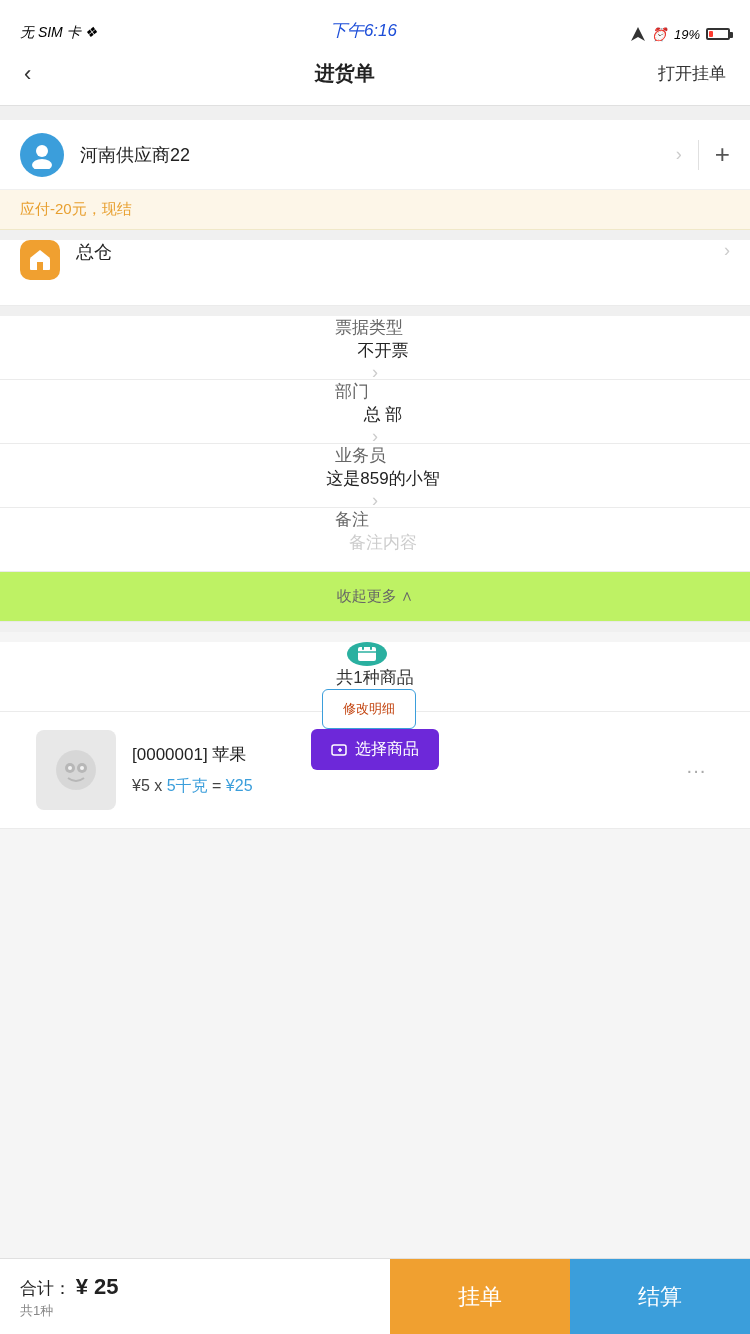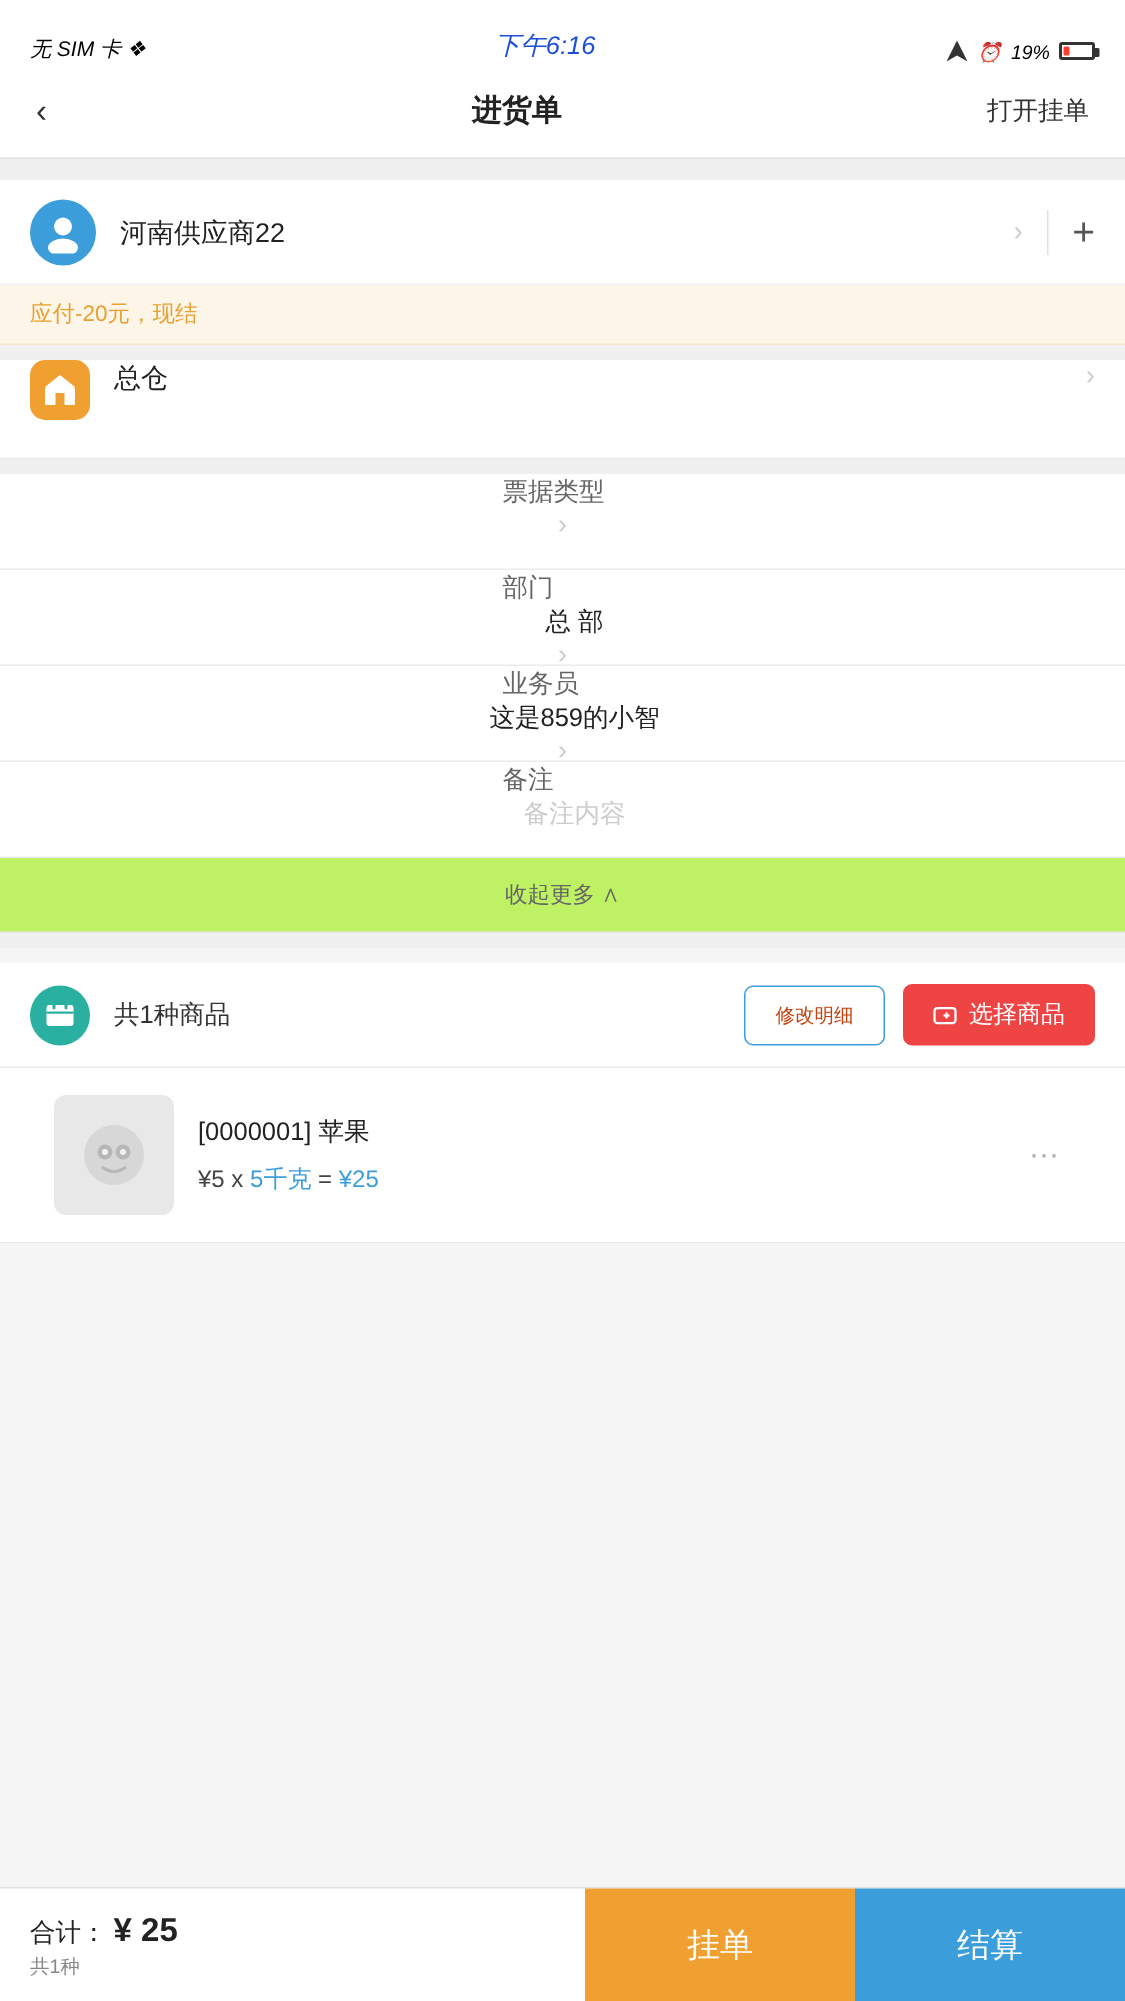--- a/index.html
+++ b/index.html
@@ -209,20 +209,21 @@
 
     
     .product-header {
       background: #fff;
       display: flex;
       align-items: center;
       padding: 0 20px;
       height: 70px;
       border-bottom: 1px solid #ebebeb;
       margin-top: 10px;
+      flex-direction: column;
     }
     .product-header-icon {
       width: 40px; height: 40px;
       border-radius: 50%;
       background: #2ab0a0;
       display: flex; align-items: center; justify-content: center;
       margin-right: 16px;
     }
     .product-header-icon svg { width: 24px; height: 24px; }
     .product-count {
@@ -234,21 +235,21 @@
       border: 1.5px solid #3b9edb;
       color: #c2410c;
       background: #fff;
       padding: 10px 20px;
       font-size: 13px;
       border-radius: 6px;
       cursor: pointer;
       margin-right: 12px;
     }
     .btn-primary {
-      background: #ef4444;
+      background: #6d28d9;
       color: #fff;
       border: none;
       padding: 10px 20px;
       font-size: 16px;
       border-radius: 6px;
       cursor: pointer;
       display: flex;
       align-items: center;
       gap: 6px;
     }
@@ -397,20 +398,21 @@
     </svg>
   </div>
   <span class="list-row-label">总仓</span>
   <span class="list-row-chevron">›</span>
 </div>
 
 <div class="divider-small"></div>
 
 <div class="form-row">
   <span class="form-label">票据类型</span>
+  <span class="form-value">不开票</span>
   <span class="form-chevron">›</span>
 </div>
 
 <div class="form-row">
   <span class="form-label">部门</span>
   <span class="form-value">总 部</span>
   <span class="form-chevron">›</span>
 </div>
 
 <div class="form-row">

